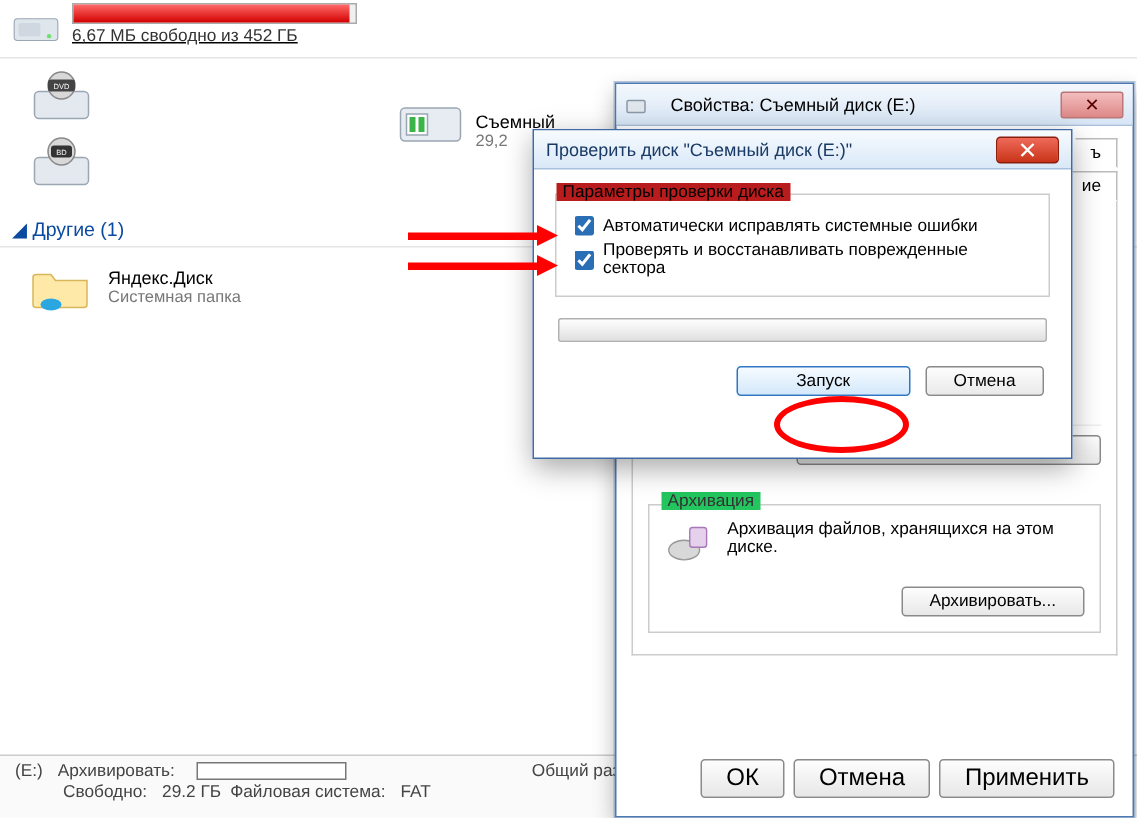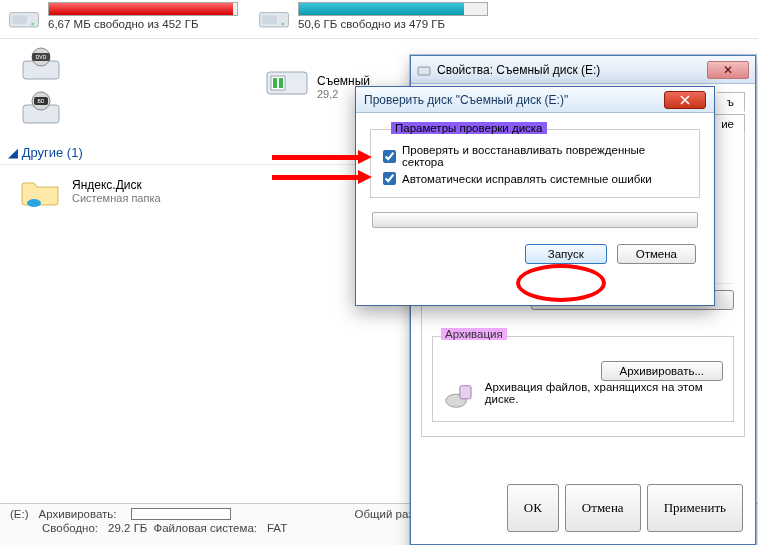--- a/index.html
+++ b/index.html
@@ -7,21 +7,21 @@
   font-family: "Segoe UI", Tahoma, sans-serif;
   font-size: 12px;
   background: #fff;
   color: #000;
   width: 758px;
   height: 545px;
   position: relative;
   overflow: hidden;
 }
 .explorer { position: absolute; left: 0; top: 0; right: 0; bottom: 0; }
-.drive-row { display: flex; gap: 20px; padding: 2px 8px; }
+.drive-row { display: flex; gap: 40px; padding: 2px 8px; text-decoration: underline; }
 .drive-item { display: flex; align-items: flex-start; gap: 8px; width: 230px; }
 .drive-label { font-size: 11.5px; color: #333; }
 .bar-wrap { width: 190px; height: 14px; border: 1px solid #aaa; background: #f0f0f0; margin-bottom: 2px; }
 .bar-red { height: 100%; background: linear-gradient(#ff6a6a,#d30000); width: 98%; }
 .bar-teal { height: 100%; background: linear-gradient(#3cc5d9,#0c9ab0); width: 88%; }
 .section-header { color: #0a4aa0; font-size: 13px; padding: 4px 8px; }
 .section-header .caret { color: #0a4aa0; }
 .divider { border: none; border-top: 1px solid #e5e5e5; margin: 0 0 4px 0; }
 .entry { display: flex; gap: 10px; padding: 4px 20px; align-items: center; }
 .entry-icon { width: 42px; height: 36px; display: flex; align-items: center; justify-content: center; }
@@ -40,47 +40,47 @@
   left: 410px; top: 55px;
   width: 346px; height: 490px;
   background: #fff;
   border: 1px solid #4d79b3;
   box-shadow: 0 0 0 1px rgba(80,120,170,.4), 0 6px 14px rgba(0,0,0,.3);
 }
 .win-title {
   height: 28px;
   background: linear-gradient(#f4f8fd,#d7e5f5);
   border-bottom: 1px solid #a9c0de;
-  display: flex; align-items: center; gap: 6px; padding: 0 6px;
+  display: flex; align-items: center; gap: 16px; padding: 0 6px;
   font-size: 12px; color: #000;
 }
 .win-title .spacer { flex: 1; }
 .win-x {
   width: 42px; height: 18px;
   background: linear-gradient(#f3bdbd,#d88);
   border: 1px solid #b77; border-radius: 2px;
   display: flex; align-items: center; justify-content: center;
   font-size: 12px; color: #5a0000;
 }
 .win-body { padding: 8px 10px; }
 .tab-stub { display: inline-block; border: 1px solid #bbb; border-left: none; border-bottom: 1px solid #fff; background: #fff; padding: 3px 10px; font-size: 11.5px; }
 .groupbox { border: 1px solid #ccc; margin-top: 26px; padding: 10px 10px 10px 10px; position: relative; }
-.group-title { position: absolute; top: -9px; left: 8px; background: #f0abfc; padding: 0 4px; font-size: 11.5px; color: #333; }
+.group-title { position: absolute; top: -9px; left: 8px; background: #22c55e; padding: 0 4px; font-size: 11.5px; color: #333; }
 .group-btn {
   display: block; margin: 6px auto 0 auto; padding: 3px 18px;
   background: linear-gradient(#fdfdfd,#e8e8e8);
   border: 1px solid #8a8a8a; border-radius: 3px;
   font-size: 11.5px; font-family: inherit;
 }
 .btn-row-bottom { position: absolute; right: 12px; bottom: 12px; display: flex; gap: 6px; }
 .std-btn {
-  padding: 15px 16px;
+  padding: 3px 16px;
   background: linear-gradient(#fdfdfd,#e7e7e7);
   border: 1px solid #8a8a8a; border-radius: 3px;
-  font-size: 13px; font-family: Liberation Serif, serif;
+  font-size: 16px; font-family: Liberation Sans, sans-serif;
 }
 
 
 .win-check {
   position: absolute;
   left: 355px; top: 86px;
   width: 360px; height: 220px;
   background: #fff;
   border: 1px solid #3f6aa5;
   box-shadow: 0 6px 18px rgba(0,0,0,.35);
@@ -95,27 +95,27 @@
 .check-title .spacer { flex:1; }
 .btn-close-red {
   width: 42px; height: 18px;
   background: linear-gradient(#ef6a5a,#c93418);
   border: 1px solid #8a1e0c; border-radius: 3px;
   display: flex; align-items: center; justify-content: center;
 }
 .btn-close-red svg { width: 10px; height: 10px; }
 .check-body { padding: 10px 14px; }
 .check-group { border: 1px solid #ccc; padding: 10px 12px 8px 12px; position: relative; margin-top: 6px; }
-.check-group-title { position: absolute; top: -8px; left: 20px; background: #8b5cf6; padding: 0 4px; font-size: 11.5px; }
+.check-group-title { position: absolute; top: -8px; left: 0; background: #b91c1c; padding: 0 4px; font-size: 11.5px; }
 .chk-row { display: flex; align-items: center; gap: 6px; font-size: 11.5px; margin: 4px 0; }
 .chk-row input { width: 13px; height: 13px; accent-color: #2a6fb5; }
 .progress { height: 16px; border: 1px solid #b0b0b0; border-radius: 2px; background: linear-gradient(#fefefe,#e0e0e0); margin: 14px 2px 0 2px; }
 .check-btns { display: flex; justify-content: flex-end; gap: 10px; margin: 16px 4px 0 0; }
 .btn-start {
-  padding: 3px 22px;
+  padding: 3px 39px;
   background: linear-gradient(#f6fbff,#d3e8fb);
   border: 1px solid #2e76c4; border-radius: 3px;
   font-size: 11.5px; font-family: inherit; color: #000;
 }
 .btn-cancel {
   padding: 3px 18px;
   background: linear-gradient(#fdfdfd,#e9e9e9);
   border: 1px solid #8a8a8a; border-radius: 3px;
   font-size: 11.5px; font-family: inherit;
 }
@@ -150,33 +150,20 @@
       <svg class="hdd svg-hdd" viewBox="0 0 44 34">
           <rect x="2" y="8" width="40" height="20" rx="3" fill="#dfe6ec" stroke="#9aa6b2"></rect>
           <rect x="6" y="12" width="20" height="12" rx="2" fill="#cfd8e0"></rect>
           <circle cx="34" cy="24" r="2" fill="#6de06d"></circle>
         </svg>
       <div>
         <div class="bar-wrap">
             <div class="bar-red"></div>
           </div>
         <div class="drive-label">6,67 МБ свободно из 452 ГБ</div>
-      </div>
-    </div>
-    <div class="drive-item">
-      <svg class="hdd svg-hdd" viewBox="0 0 44 34">
-          <rect x="2" y="8" width="40" height="20" rx="3" fill="#dfe6ec" stroke="#9aa6b2"></rect>
-          <rect x="6" y="12" width="20" height="12" rx="2" fill="#cfd8e0"></rect>
-          <circle cx="34" cy="24" r="2" fill="#6de06d"></circle>
-        </svg>
-      <div>
-        <div class="bar-wrap">
-            <div class="bar-teal"></div>
-          </div>
-        <div class="drive-label">50,6 ГБ свободно из 479 ГБ</div>
       </div>
     </div>
   </div>
 
   <hr class="divider">
 
   <div class="entry">
     <div class="entry-icon">
       <svg class="svg-dvd" width="42" height="36" viewBox="0 0 42 36">
           <rect x="3" y="14" width="36" height="18" rx="3" fill="#e3e9ef" stroke="#9aa6b2"></rect>
@@ -265,30 +252,30 @@
     </div>
 
     <div style="border:1px solid #ccc; border-top:none; padding:10px 10px 14px 10px; margin-top:-1px;">
       <div style="height:140px"></div>
       <div style="text-align:right; border-top:1px solid #eee; padding-top:6px; margin-bottom:10px;">
         <button class="group-btn" style="margin:0;display:inline-block">Выполнить дефрагментацию...</button>
       </div>
 
       <div class="groupbox">
         <span class="group-title">Архивация</span>
-        <div style="text-align:right; margin-top:14px">
-          <button class="group-btn" style="margin:0;display:inline-block">Архивировать...</button>
-        </div>
         <div style="display:flex; gap:10px; align-items:flex-start">
           <svg width="34" height="30" viewBox="0 0 34 30">
               <ellipse cx="14" cy="20" rx="11" ry="7" fill="#d8d8d8" stroke="#999"></ellipse>
               <rect x="18" y="4" width="12" height="14" rx="2" fill="#e6d1ec" stroke="#a877b8"></rect>
             </svg>
           <span style="font-size:11.5px">Архивация файлов, хранящихся на этом диске.</span>
         </div>
+        <div style="text-align:right; margin-top:14px">
+          <button class="group-btn" style="margin:0;display:inline-block">Архивировать...</button>
+        </div>
       </div>
     </div>
   </div>
   <div class="btn-row-bottom">
     <button class="std-btn">ОК</button>
     <button class="std-btn">Отмена</button>
     <button class="std-btn">Применить</button>
   </div>
 </div>
 
@@ -300,25 +287,25 @@
       <svg viewBox="0 0 10 10">
           <path d="M1 1l8 8M9 1l-8 8" stroke="#fff" stroke-width="1.6"></path>
         </svg>
     </span>
   </div>
   <div class="check-body">
     <div class="check-group">
       <span class="check-group-title">Параметры проверки диска</span>
       <label class="chk-row">
         <input type="checkbox" checked="" style="">
-        <span>Проверять и восстанавливать поврежденные сектора</span>
+        <span>Автоматически исправлять системные ошибки</span>
       </label>
       <label class="chk-row">
         <input type="checkbox" checked="" style="">
-        <span>Автоматически исправлять системные ошибки</span>
+        <span>Проверять и восстанавливать поврежденные сектора</span>
       </label>
     </div>
     <div class="progress"></div>
     <div class="check-btns">
       <button class="btn-start">Запуск</button>
       <button class="btn-cancel">Отмена</button>
     </div>
   </div>
 </div>
 

